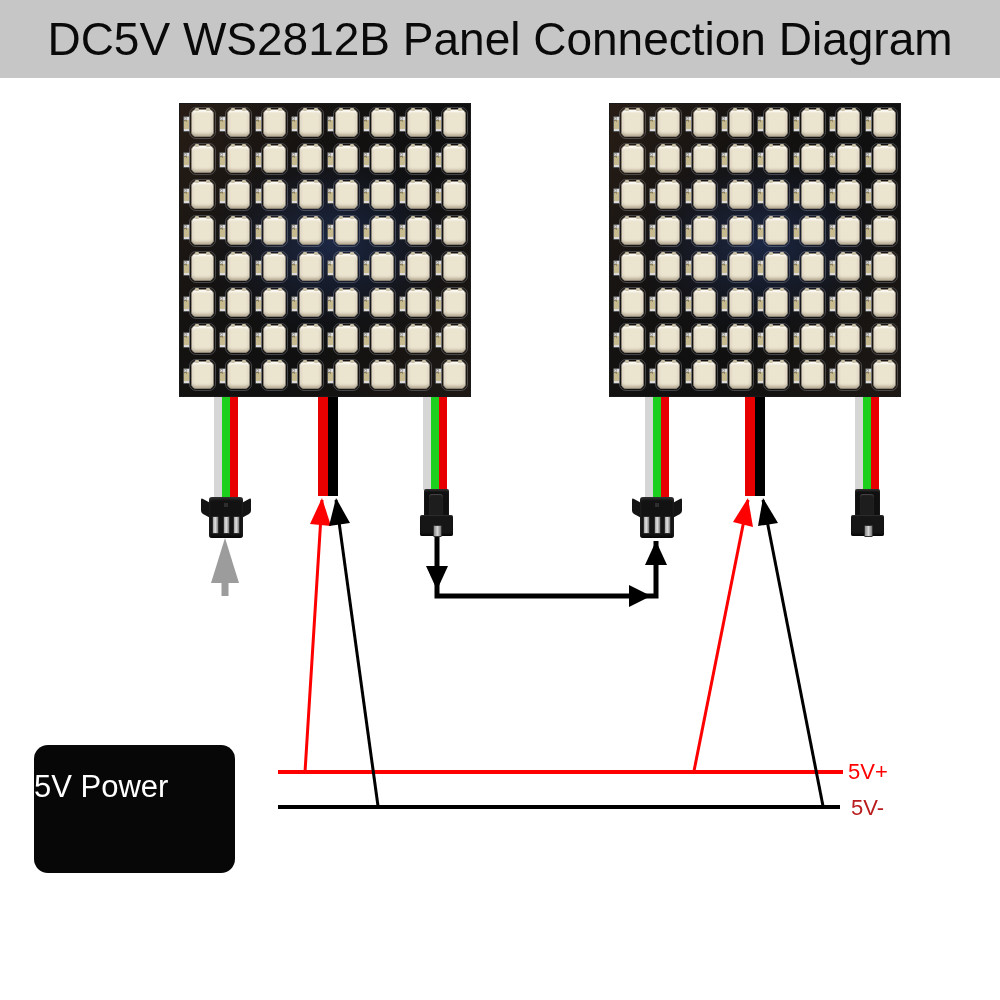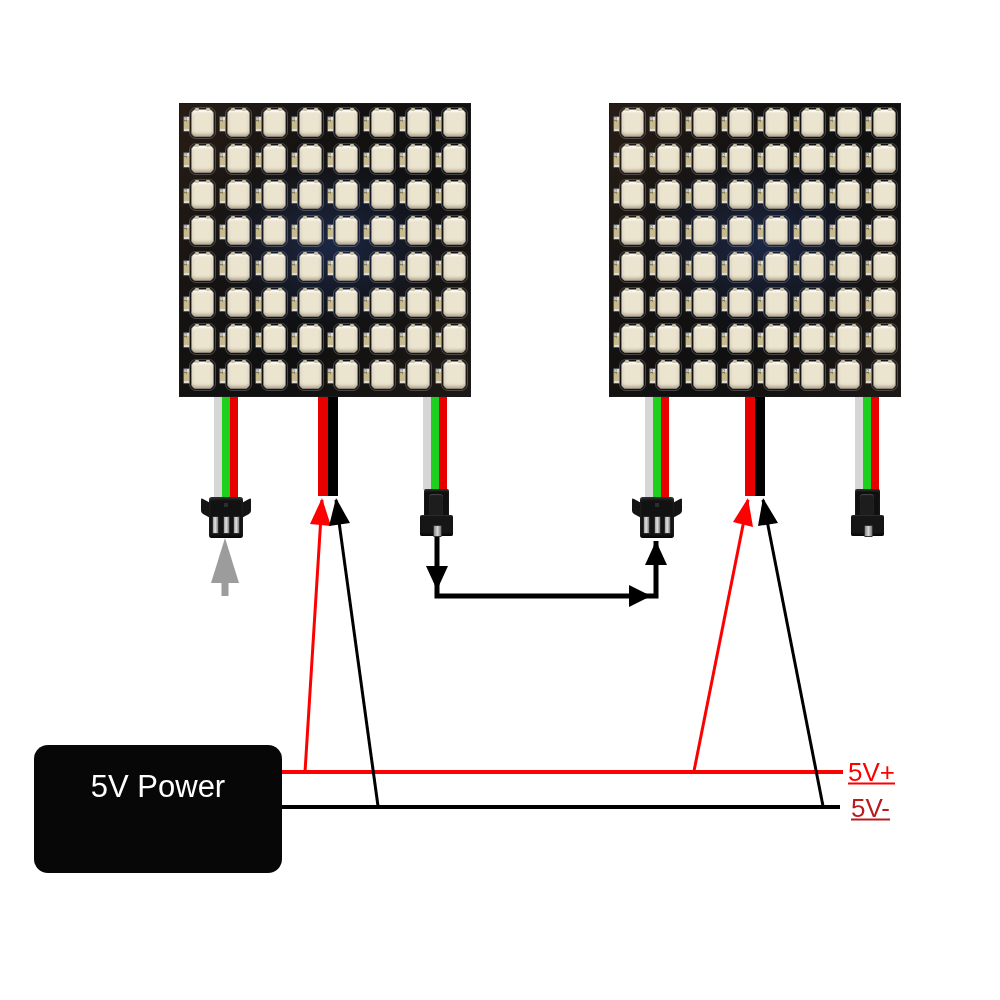--- a/index.html
+++ b/index.html
@@ -54,37 +54,40 @@
     background:#1d1d1d;box-shadow:inset 0 1px 1px rgba(255,255,255,0.18);}
   .jst.female .base{position:absolute;left:0;top:26px;width:33px;height:21px;background:#161616;border-radius:2px;
     box-shadow:inset 0 -2px 2px rgba(0,0,0,0.7), inset 0 1px 1px rgba(255,255,255,0.10);}
   .jst.female .pin{position:absolute;left:13px;bottom:-1px;width:7px;height:10px;background:linear-gradient(90deg,#8a8a8a,#d5d5d5,#777);
     border:1px solid #333;border-radius:1px;}
 
   
   .controller-box{position:absolute;left:74px;top:595px;width:178px;height:73px;background:#9c9c9c;border-radius:11px;
     display:flex;align-items:center;justify-content:center;z-index:2;}
   .controller-box span{font-size:29px;color:#0b0b0b;}
-  .power-box{position:absolute;left:34px;top:745px;width:248px;height:128px;background:#070707;border-radius:14px;
-    display:flex;justify-content:center;z-index:2;}
+  .power-box{position:absolute;left:34px;top:745px;width:201px;height:128px;background:#070707;border-radius:14px;
+    display:flex;z-index:2;}
   .power-box span{font-size:31px;color:#ffffff;margin-top:24px;}
 
   
-  .wire-label{position:absolute;font-size:26px;white-space:nowrap;transform:translateY(-50%);z-index:2;text-decoration:underline;}
+  .wire-label{position:absolute;font-size:22px;white-space:nowrap;transform:translateY(-50%);z-index:2;}
   .wire-label.pos{left:848px;top:772px;color:#fe0000;}
   .wire-label.neg{left:851px;top:808px;color:#b91c1c;}
 
   
   svg.overlay{position:absolute;left:0;top:0;width:1000px;height:1000px;z-index:1;pointer-events:none;}
 </style>
 </head>
 <body>
 
 <div class="stage">
 
+  <header class="titlebar">
+    <h1>DC5V WS2812B Panel Connection Diagram</h1>
+  </header>
 
   <div class="panel" id="panel1" style="left: 180px; top: 104px; grid-template-columns: repeat(8, 1fr); grid-template-rows: repeat(8, 1fr);">
       <div class="cell">
         <i class="cap">
           <span>104</span>
         </i>
         <i class="led"></i>
       </div>
       <div class="cell">
         <i class="cap">

